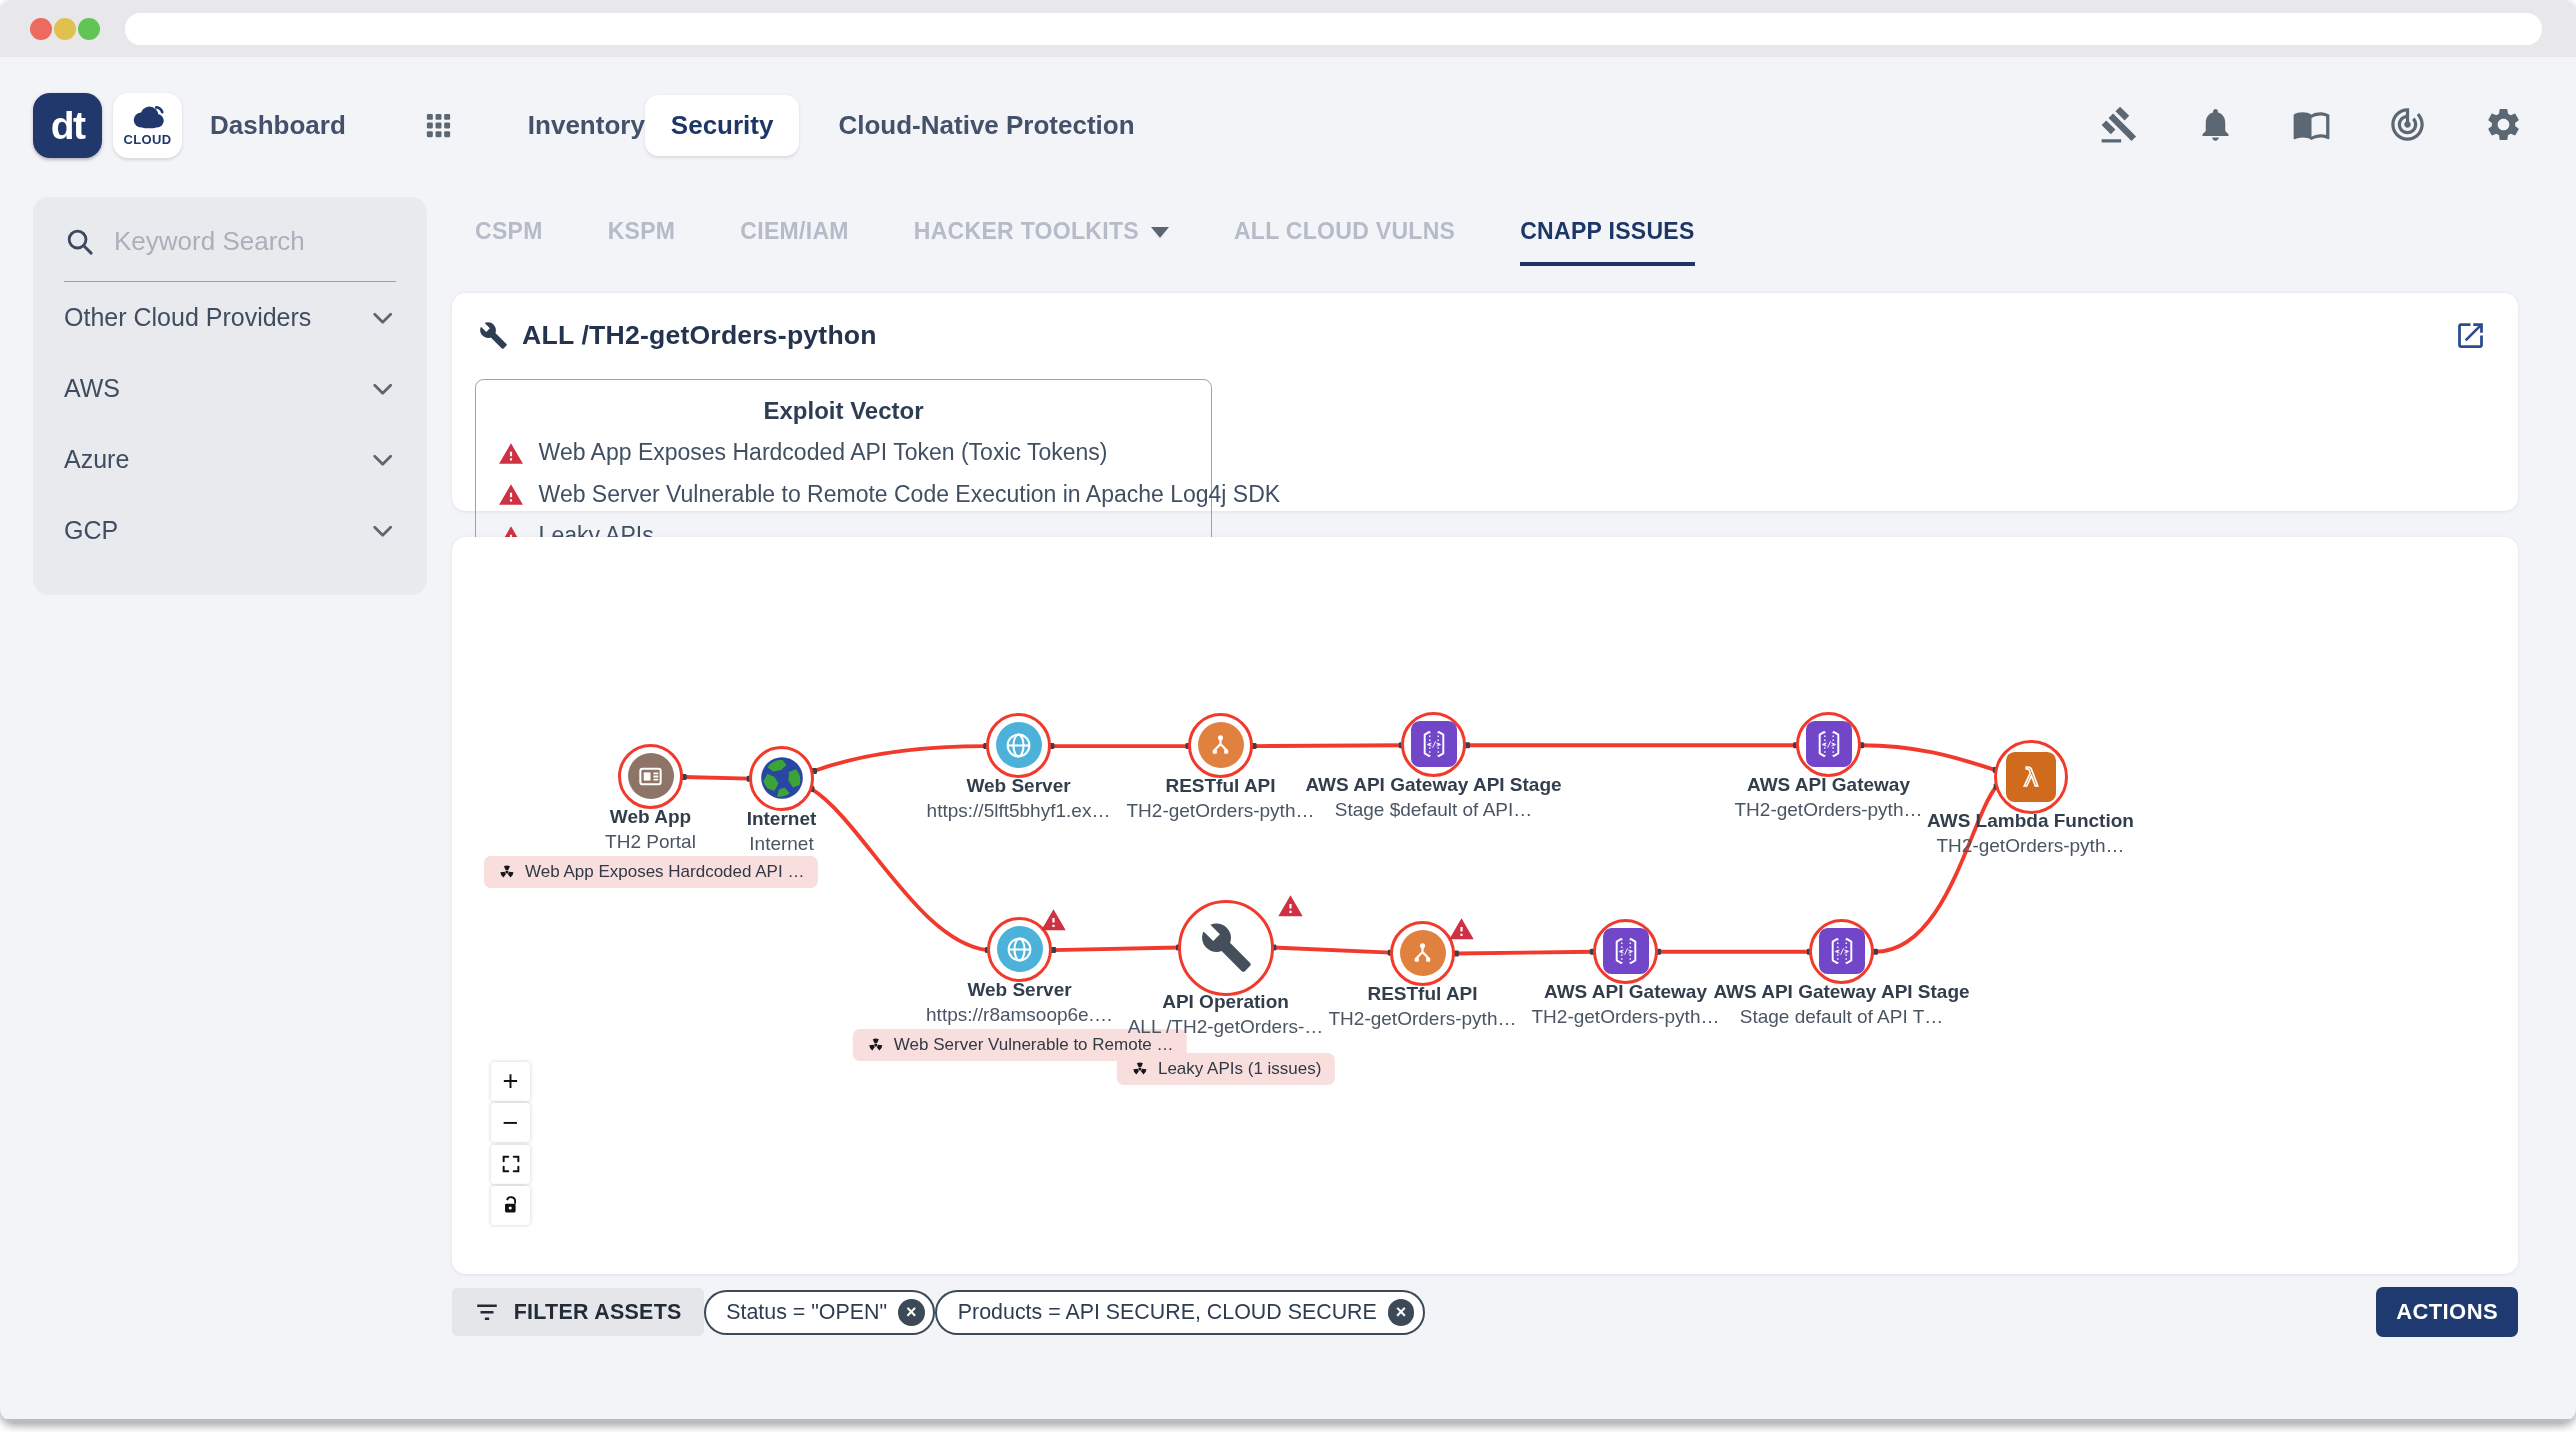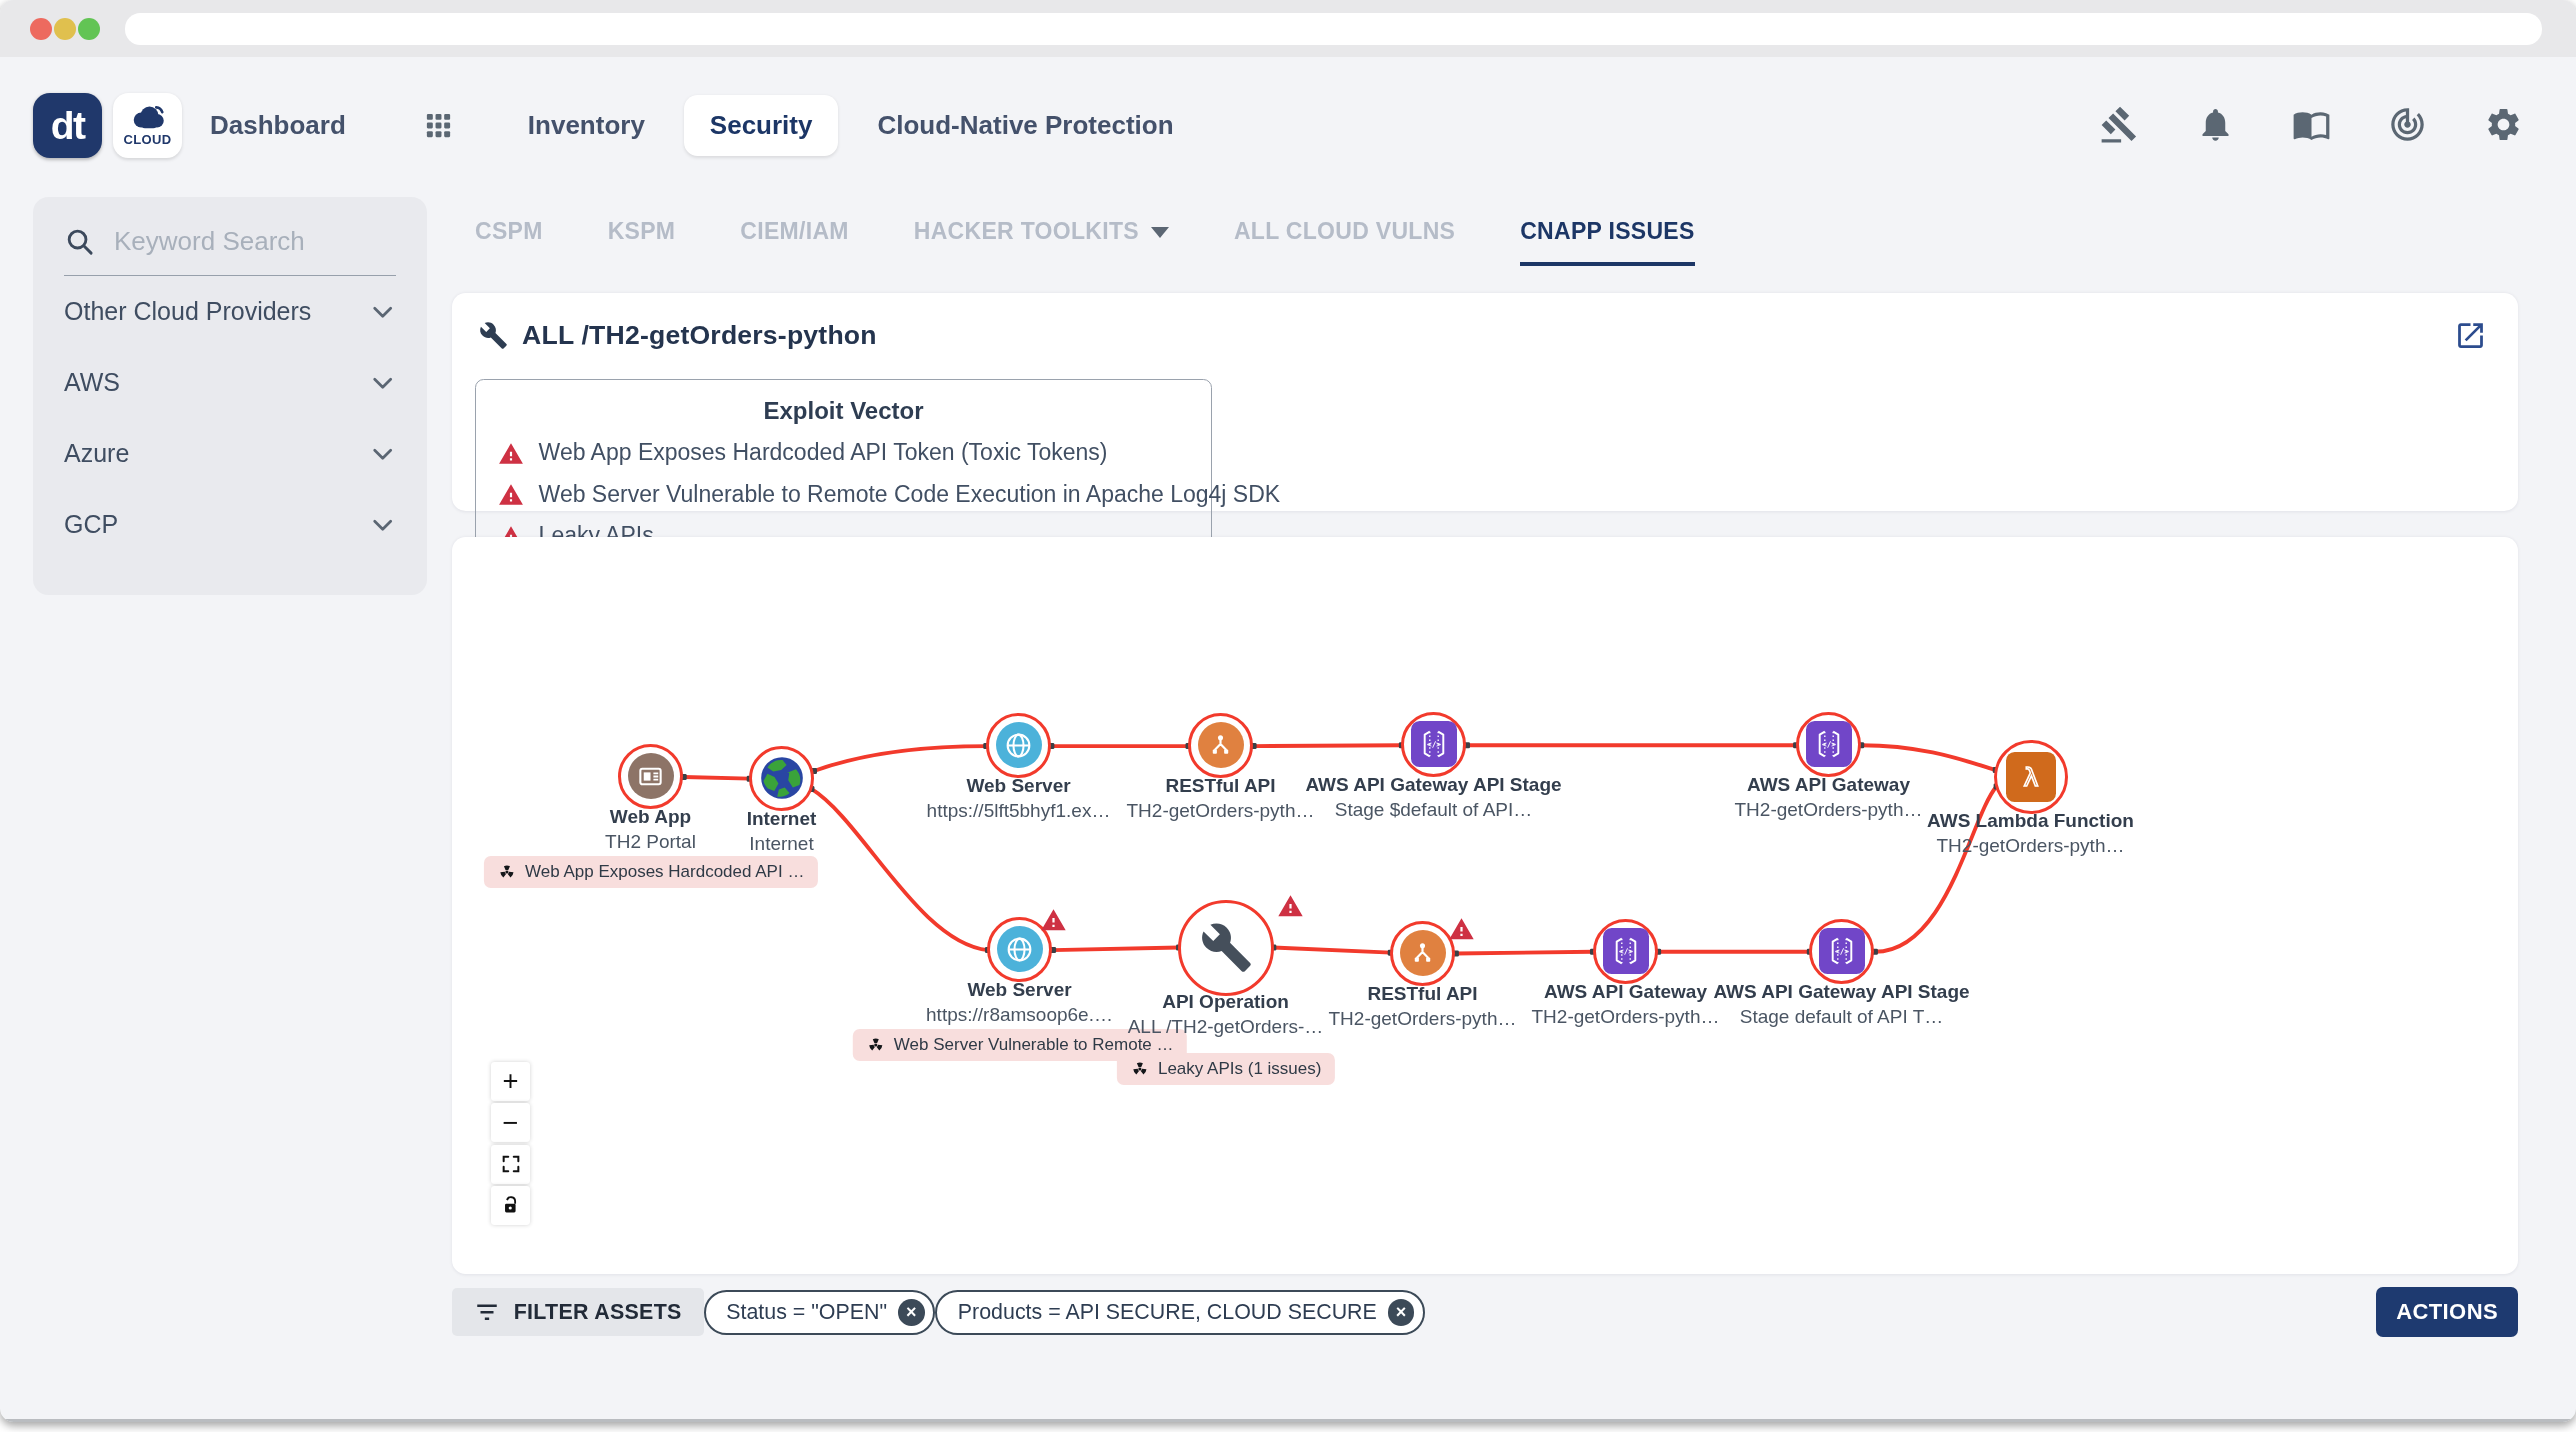--- a/index.html
+++ b/index.html
@@ -20,30 +20,30 @@
           background:#20386b; color:#fff; display:flex; align-items:center; justify-content:center;
           font-size:39px; font-weight:800; letter-spacing:-1.7px; box-shadow:0 1.7px 3.4px rgba(0,0,0,.25); }
   .cloudbadge { position:absolute; left:113px; top:93px; width:69px; height:65px; border-radius:15.4px;
           background:#ffffff; display:flex; flex-direction:column; align-items:center; justify-content:center; gap:1.7px;
           box-shadow:0 1.7px 3.4px rgba(0,0,0,.12); }
   .cloudbadge .cb-label { font-size:13px; font-weight:800; color:#20386b; letter-spacing:0.4px; }
   .topnav { position:absolute; left:210px; top:93px; height:65px; display:flex; align-items:center; gap:0; }
   .nav-link { font-size:26px; font-weight:600; color:#44516b; text-decoration:none; cursor:pointer; white-space:nowrap; }
   .nav-link.first { margin-right:77px; }
   .gridicon { width:31px; height:31px; color:#5b6773; margin-right:74px; display:flex; cursor:pointer; }
-  .nav-link.inv { margin-right:39px; }
+  .nav-link.inv { }
   .nav-pill { background:#ffffff; color:#1c3666; font-weight:700; padding:15.4px 26px; border-radius:13.7px;
               box-shadow:0 1.7px 3.4px rgba(0,0,0,.10); margin-right:39px; }
   .hicons { position:absolute; right:53px; top:105px; display:flex; gap:57px; }
   .hicon { width:39px; height:39px; color:#5b6773; cursor:pointer; }
   .hicon svg { width:100%; height:100%; }
 
   
   .sidebar { position:absolute; left:33px; top:197px; width:394px; height:398px; background:#e9eaee; border-radius:15.4px; padding:29px 31px; }
-  .searchrow { display:flex; align-items:center; gap:19px; border-bottom:1.7px solid #97a0ab; padding-bottom:18px; }
+  .searchrow { display:flex; align-items:center; gap:19px; border-bottom:1.7px solid #97a0ab; padding-bottom:24px; }
   .searchrow .sicon { width:31px; height:31px; color:#3c495c; flex:none; }
   .searchrow input { border:none; outline:none; background:transparent; font-size:26px; color:#3f4d61;
                      font-family:"Liberation Sans", sans-serif; width:100%; }
   .searchrow input::placeholder { color:#a8b0bb; }
   .side-item { height:71px; display:flex; align-items:center; justify-content:space-between; cursor:pointer; }
   .side-item:first-of-type { margin-top:12px; }
   .side-item .lbl { font-size:25px; color:#3f4d61; }
   .side-item .chev { width:27.4px; height:27.4px; color:#5b6673; }
 
   

